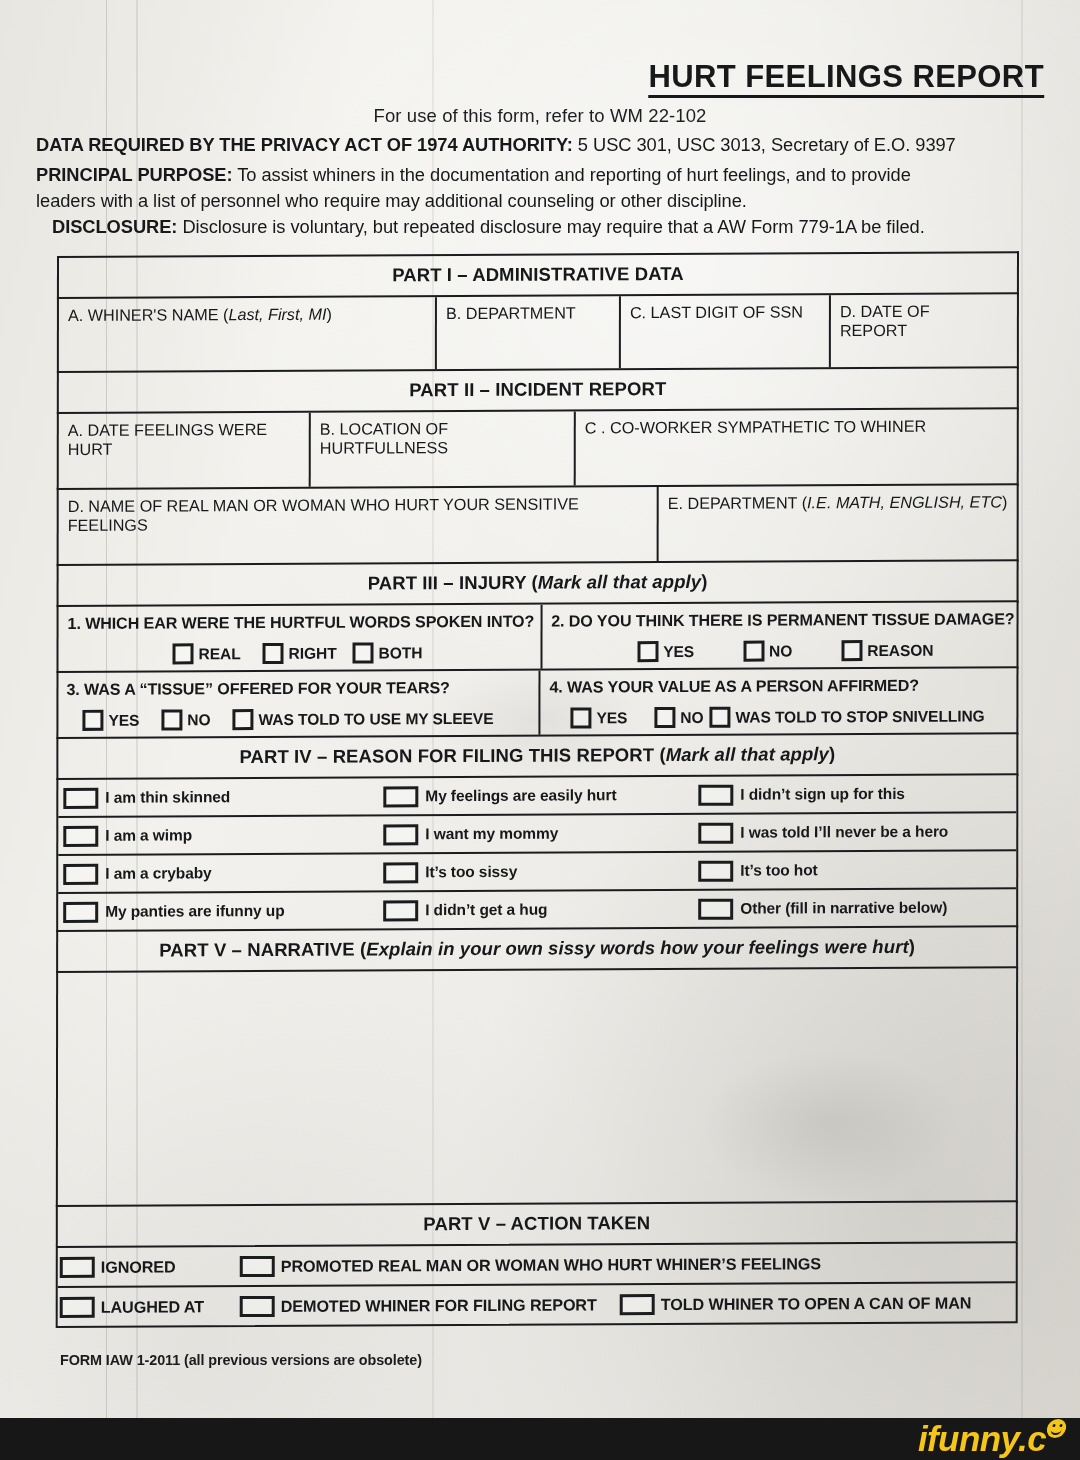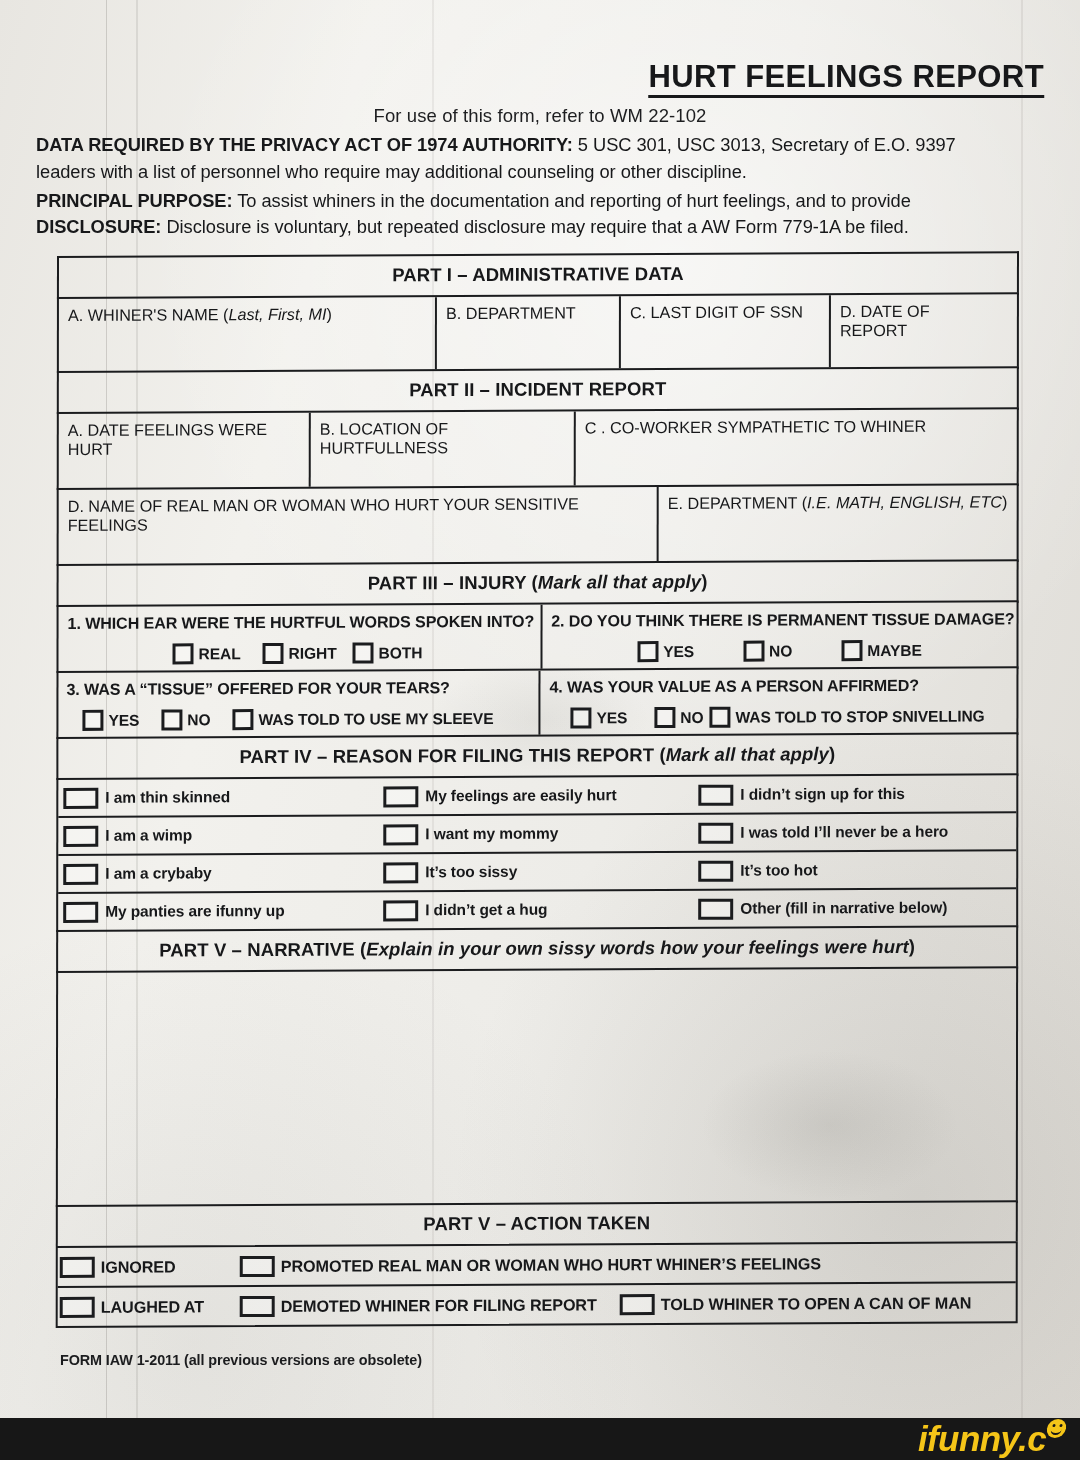--- a/index.html
+++ b/index.html
@@ -294,25 +294,25 @@
 
 <div id="header">
   <div style="text-align:center;">
     <div id="doc-title">HURT FEELINGS REPORT</div>
   </div>
   <div id="doc-subtitle">For use of this form, refer to WM 22-102</div>
 
   <div class="hdr-line">
     <b>DATA REQUIRED BY THE PRIVACY ACT OF 1974 AUTHORITY:</b><span> 5 USC 301, USC 3013, Secretary of E.O. 9397</span>
   </div>
-  <div class="hdr-line" style="margin-top:3px;">leaders with a list of personnel who require may additional counseling or other discipline.</div>
   <div class="hdr-line">
     <b>PRINCIPAL PURPOSE:</b><span> To assist whiners in the documentation and reporting of hurt feelings, and to provide</span>
   </div>
-  <div class="hdr-line" style="margin-top:3px;">
+  <div class="hdr-line" style="margin-top:3px;">leaders with a list of personnel who require may additional counseling or other discipline.</div>
+  <div class="hdr-line" style="margin-top:3px;margin-left:16px;">
     <b>DISCLOSURE:</b><span> Disclosure is voluntary, but repeated disclosure may require that a AW Form 779-1A be filed.</span>
   </div>
 </div>
 
 <div id="form">
 
   <div class="fbox">
     <div class="band-title">PART I – ADMINISTRATIVE DATA</div>
   </div>
   <div class="fbox">
@@ -390,21 +390,21 @@
           <div class="opt" style="margin-right:49px;">
             <span class="cb-sq"></span>
             <span>YES</span>
           </div>
           <div class="opt" style="margin-right:49px;">
             <span class="cb-sq"></span>
             <span>NO</span>
           </div>
           <div class="opt">
             <span class="cb-sq"></span>
-            <span>MAYBE</span>
+            <span>REASON</span>
           </div>
         </div>
       </div>
     </div>
   </div>
 
   <div class="fbox">
     <div class="qrow">
       <div class="qcell" style="width:484px; padding-left:8px;">
         <div class="qtext">3.  WAS A “TISSUE” OFFERED FOR YOUR TEARS?</div>

